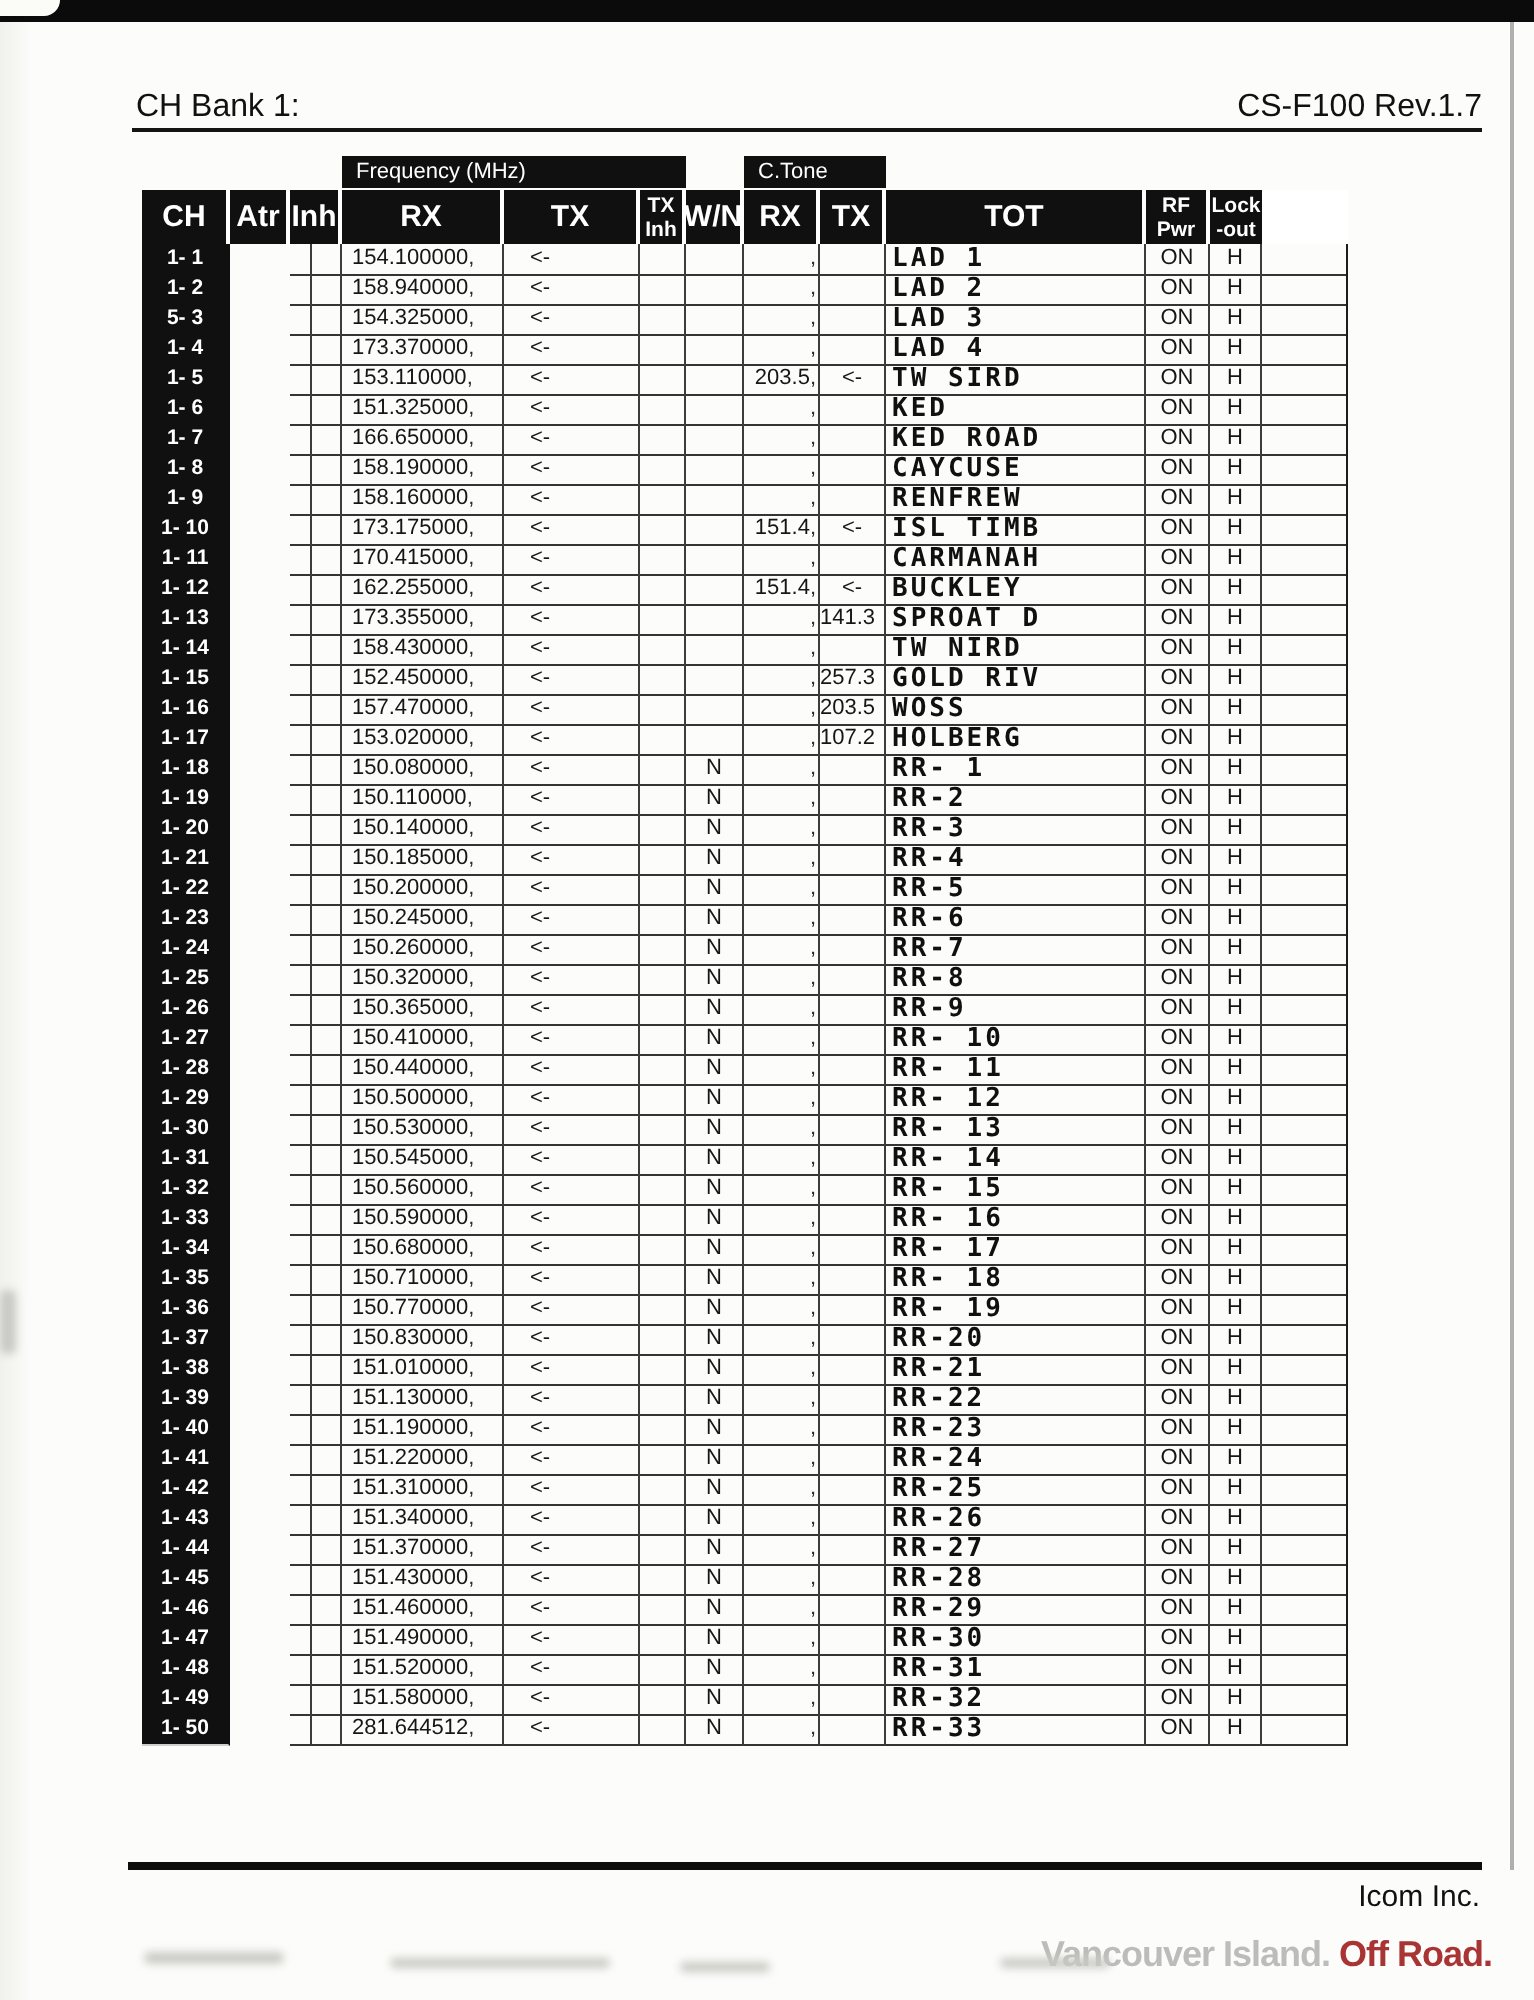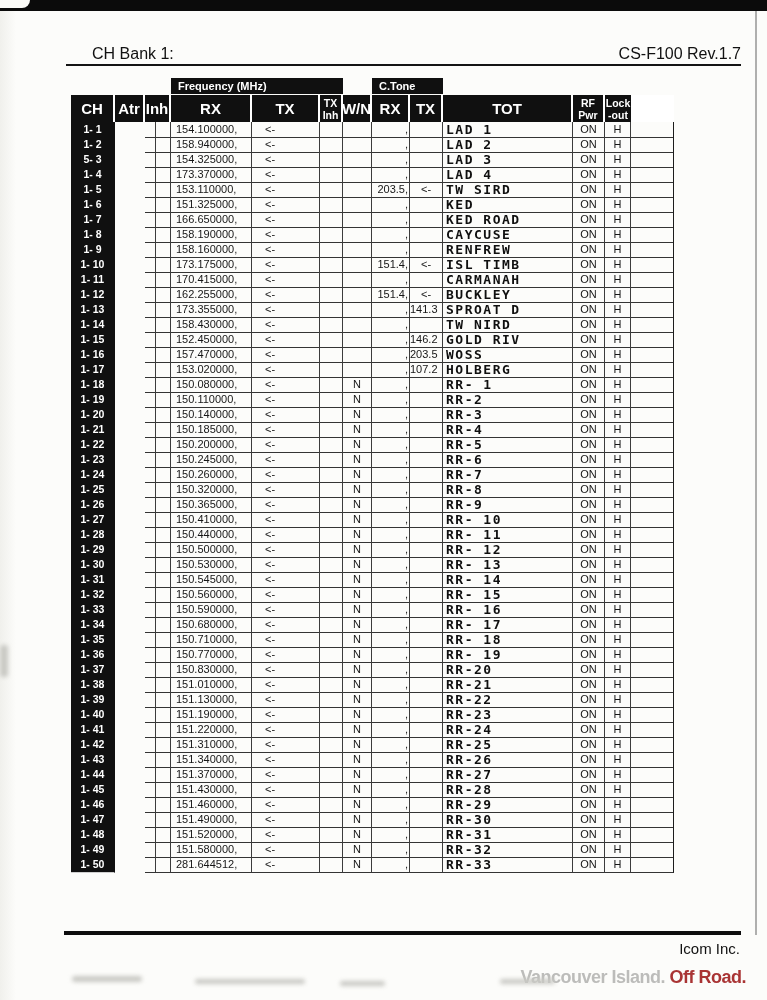--- a/index.html
+++ b/index.html
@@ -6,29 +6,29 @@
   body { width:767px; height:1000px; position:relative; font-family:"Liberation Sans", sans-serif; background:#e9e9e7; }
   .page { position:absolute; inset:0; background:linear-gradient(90deg,#f0f0ec 0px,#fcfcfa 16px,#fcfcfa 100%); overflow:hidden; }
 
   
   .scan-top-bar { position:absolute; left:0; top:0; width:767px; height:11px; background:#0b0b0b; }
   .scan-top-notch { position:absolute; left:0; top:0; width:30px; height:8px; background:#fbfbf8; border-radius:0 0 10px 0; }
   .scan-right-line { position:absolute; left:755px; top:11px; width:2px; height:924px; background:#6f6f6f; opacity:.55; }
   .smudge { position:absolute; background:#c9c9c4; filter:blur(2px); border-radius:3px; }
 
   
-  .title-left { position:absolute; left:68px; top:45px; font-size:16px; color:#111;margin-left:24px; }
+  .title-left { position:absolute; left:68px; top:45px; font-size:16px; color:#111; }
   .title-right { position:absolute; right:26px; top:45px; font-size:16px; color:#111; }
   .title-underline { position:absolute; left:66px; top:64px; width:675px; height:2px; background:#141414; }
 
   
   .table-wrap { position:absolute; left:71px; top:78px; width:603px; }
   .grid { display:grid; grid-template-columns:44px 30px 26px 81px 68px 23px 29px 38px 33px 130px 32px 26px 43px; }
   .group-row { height:17px; }
-  .group-box { height:16px; margin-bottom:1px; background:#101010; color:#fff; font-weight:bold; font-size:11px; line-height:16px; padding-left:7px; box-sizing:border-box; }
+  .group-box { height:16px; margin-bottom:1px; background:#101010; color:#fff; font-weight:normal; font-size:11px; line-height:16px; padding-left:7px; box-sizing:border-box; }
   .gfreq { grid-column:4 / span 3; }
   .gtone { grid-column:8 / span 2; }
 
   .header-row { background:#fff; }
   .hcell { background:#101010; color:#fff; font-weight:bold; font-size:15px; line-height:12px; height:27px; box-sizing:border-box; display:flex; align-items:center; justify-content:center; text-align:center; border-right:2px solid #fff; padding:0 1px; }
   .hcell:last-child { border-right:none; }
   .hcell.small { font-size:10.5px; }
 
   .trow { height:15px; }
   .cell { box-sizing:border-box; height:16px; font-size:11px; color:#161616; border-right:1px solid #3c3c3c; border-bottom:1px solid #343434; overflow:hidden; line-height:15px; white-space:pre; }
@@ -298,21 +298,21 @@
     </div>
         <div class="grid trow">
       <div class="cell ch">1- 15</div>
       <div class="cell atr"></div>
       <div class="cell inh"></div>
       <div class="cell rx">152.450000</div>
       <div class="cell tx">&lt;-</div>
       <div class="cell txin"></div>
       <div class="cell wn"></div>
       <div class="cell trx"></div>
-      <div class="cell ttx">146.2</div>
+      <div class="cell ttx">257.3</div>
       <div class="cell lcd">GOLD RIV</div>
       <div class="cell tot">ON</div>
       <div class="cell rf">H</div>
       <div class="cell lock"></div>
     </div>
         <div class="grid trow">
       <div class="cell ch">1- 16</div>
       <div class="cell atr"></div>
       <div class="cell inh"></div>
       <div class="cell rx">157.470000</div>

